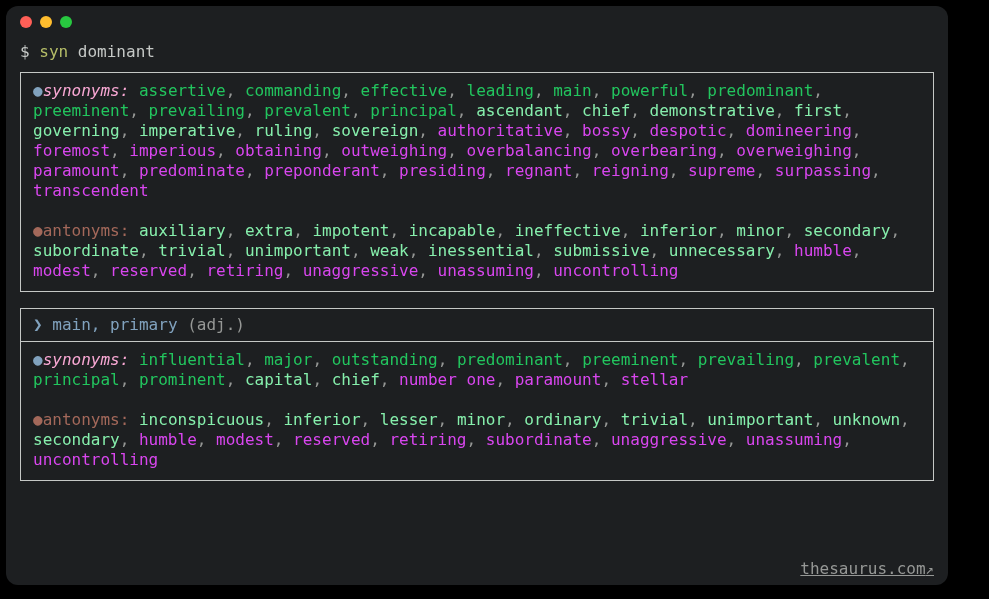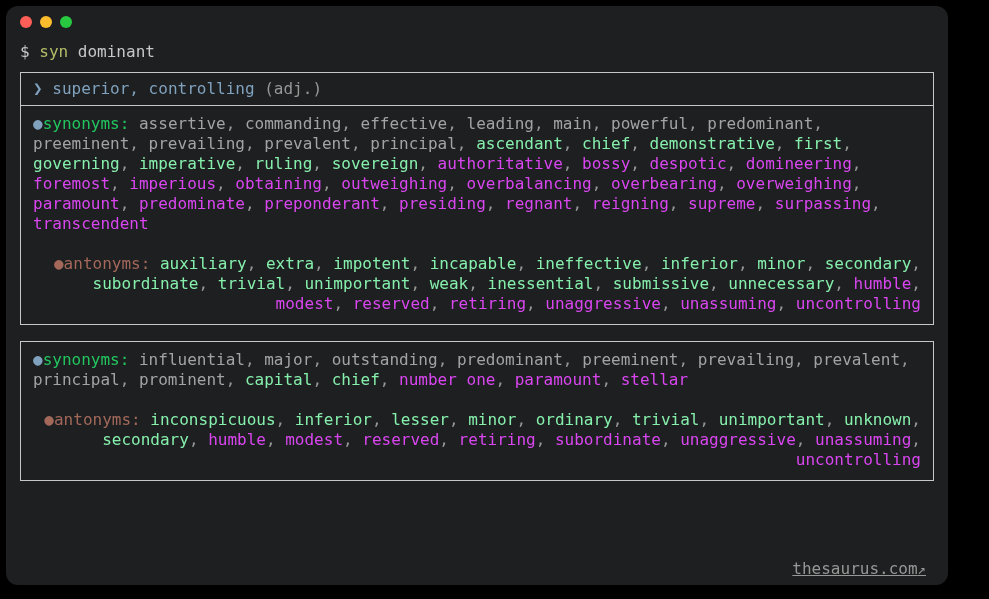--- a/index.html
+++ b/index.html
@@ -49,32 +49,32 @@
     padding: 6px 12px;
   }
   .chev { color: #81a2be; font-weight: bold; }
   .sense-title { color: #81a2be; }
   .pos { color: #969896; }
   .sense-body {
     padding: 8px 12px 10px 12px;
   }
   .bullet-blue { color: #81a2be; }
   .bullet-brown { color: #a3685a; }
-  .label-syn { color: #22c55e; }
+  .label-syn { color: #f9a8d4; font-style: italic; }
   .label-ant { color: #a3685a; }
-  .w1 { color: #a3a3a3; }
+  .w1 { color: #22c55e; }
   .w2 { color: #86efac; }
   .w3 { color: #d946ef; }
   .comma { color: #969896; }
   .para { margin-bottom: 20px; line-height: 1.25; }
-  .para:last-child { margin-bottom: 0; text-align: right; }
+  .para:last-child { margin-bottom: 0; }
   .footer {
     position: absolute;
     bottom: 6px;
-    right: 22px;
+    right: 14px;
     color: #969896;
     text-decoration: underline;
     font-size: 16px;
   }
   .ext-icon { font-size: 14px; }
 </style>
 </head>
 <body>
 
 <div class="window">
@@ -84,27 +84,27 @@
     <div class="dot dot-green"></div>
   </div>
   <div class="content">
     <div class="prompt-line">
       <span class="dollar">$</span>
       <span class="cmd">syn</span>
       <span class="arg">dominant</span>
     </div>
     <div id="senses">
         <div class="sense-block">
-          <div class="sense-header"><span class="chev">❯</span> <span class="sense-title">superior, controlling</span> <span class="pos">(adj.)</span></div>
           <div class="sense-body">
             <div class="para"><span class="bullet-blue">●</span><span class="label-syn">synonyms:</span> <span class="w1">assertive</span><span class="comma">, </span><span class="w1">commanding</span><span class="comma">, </span><span class="w1">effective</span><span class="comma">, </span><span class="w1">leading</span><span class="comma">, </span><span class="w1">main</span><span class="comma">, </span><span class="w1">powerful</span><span class="comma">, </span><span class="w1">predominant</span><span class="comma">, </span><span class="w1">preeminent</span><span class="comma">, </span><span class="w1">prevailing</span><span class="comma">, </span><span class="w1">prevalent</span><span class="comma">, </span><span class="w1">principal</span><span class="comma">, </span><span class="w2">ascendant</span><span class="comma">, </span><span class="w2">chief</span><span class="comma">, </span><span class="w2">demonstrative</span><span class="comma">, </span><span class="w2">first</span><span class="comma">, </span><span class="w2">governing</span><span class="comma">, </span><span class="w2">imperative</span><span class="comma">, </span><span class="w2">ruling</span><span class="comma">, </span><span class="w2">sovereign</span><span class="comma">, </span><span class="w3">authoritative</span><span class="comma">, </span><span class="w3">bossy</span><span class="comma">, </span><span class="w3">despotic</span><span class="comma">, </span><span class="w3">domineering</span><span class="comma">, </span><span class="w3">foremost</span><span class="comma">, </span><span class="w3">imperious</span><span class="comma">, </span><span class="w3">obtaining</span><span class="comma">, </span><span class="w3">outweighing</span><span class="comma">, </span><span class="w3">overbalancing</span><span class="comma">, </span><span class="w3">overbearing</span><span class="comma">, </span><span class="w3">overweighing</span><span class="comma">, </span><span class="w3">paramount</span><span class="comma">, </span><span class="w3">predominate</span><span class="comma">, </span><span class="w3">preponderant</span><span class="comma">, </span><span class="w3">presiding</span><span class="comma">, </span><span class="w3">regnant</span><span class="comma">, </span><span class="w3">reigning</span><span class="comma">, </span><span class="w3">supreme</span><span class="comma">, </span><span class="w3">surpassing</span><span class="comma">, </span><span class="w3">transcendent</span></div>
             <div class="para"><span class="bullet-brown">●</span><span class="label-ant">antonyms:</span> <span class="w2">auxiliary</span><span class="comma">, </span><span class="w2">extra</span><span class="comma">, </span><span class="w2">impotent</span><span class="comma">, </span><span class="w2">incapable</span><span class="comma">, </span><span class="w2">ineffective</span><span class="comma">, </span><span class="w2">inferior</span><span class="comma">, </span><span class="w2">minor</span><span class="comma">, </span><span class="w2">secondary</span><span class="comma">, </span><span class="w2">subordinate</span><span class="comma">, </span><span class="w2">trivial</span><span class="comma">, </span><span class="w2">unimportant</span><span class="comma">, </span><span class="w2">weak</span><span class="comma">, </span><span class="w2">inessential</span><span class="comma">, </span><span class="w2">submissive</span><span class="comma">, </span><span class="w2">unnecessary</span><span class="comma">, </span><span class="w3">humble</span><span class="comma">, </span><span class="w3">modest</span><span class="comma">, </span><span class="w3">reserved</span><span class="comma">, </span><span class="w3">retiring</span><span class="comma">, </span><span class="w3">unaggressive</span><span class="comma">, </span><span class="w3">unassuming</span><span class="comma">, </span><span class="w3">uncontrolling</span></div>
           </div>
         </div>
         <div class="sense-block">
+          <div class="sense-header"><span class="chev">❯</span> <span class="sense-title">main, primary</span> <span class="pos">(adj.)</span></div>
           <div class="sense-body">
             <div class="para"><span class="bullet-blue">●</span><span class="label-syn">synonyms:</span> <span class="w1">influential</span><span class="comma">, </span><span class="w1">major</span><span class="comma">, </span><span class="w1">outstanding</span><span class="comma">, </span><span class="w1">predominant</span><span class="comma">, </span><span class="w1">preeminent</span><span class="comma">, </span><span class="w1">prevailing</span><span class="comma">, </span><span class="w1">prevalent</span><span class="comma">, </span><span class="w1">principal</span><span class="comma">, </span><span class="w1">prominent</span><span class="comma">, </span><span class="w2">capital</span><span class="comma">, </span><span class="w2">chief</span><span class="comma">, </span><span class="w3">number one</span><span class="comma">, </span><span class="w3">paramount</span><span class="comma">, </span><span class="w3">stellar</span></div>
             <div class="para"><span class="bullet-brown">●</span><span class="label-ant">antonyms:</span> <span class="w2">inconspicuous</span><span class="comma">, </span><span class="w2">inferior</span><span class="comma">, </span><span class="w2">lesser</span><span class="comma">, </span><span class="w2">minor</span><span class="comma">, </span><span class="w2">ordinary</span><span class="comma">, </span><span class="w2">trivial</span><span class="comma">, </span><span class="w2">unimportant</span><span class="comma">, </span><span class="w2">unknown</span><span class="comma">, </span><span class="w2">secondary</span><span class="comma">, </span><span class="w3">humble</span><span class="comma">, </span><span class="w3">modest</span><span class="comma">, </span><span class="w3">reserved</span><span class="comma">, </span><span class="w3">retiring</span><span class="comma">, </span><span class="w3">subordinate</span><span class="comma">, </span><span class="w3">unaggressive</span><span class="comma">, </span><span class="w3">unassuming</span><span class="comma">, </span><span class="w3">uncontrolling</span></div>
           </div>
         </div>
       </div>
   </div>
   <div class="footer">
     <span>thesaurus.com</span><span class="ext-icon">↗</span>
   </div>

